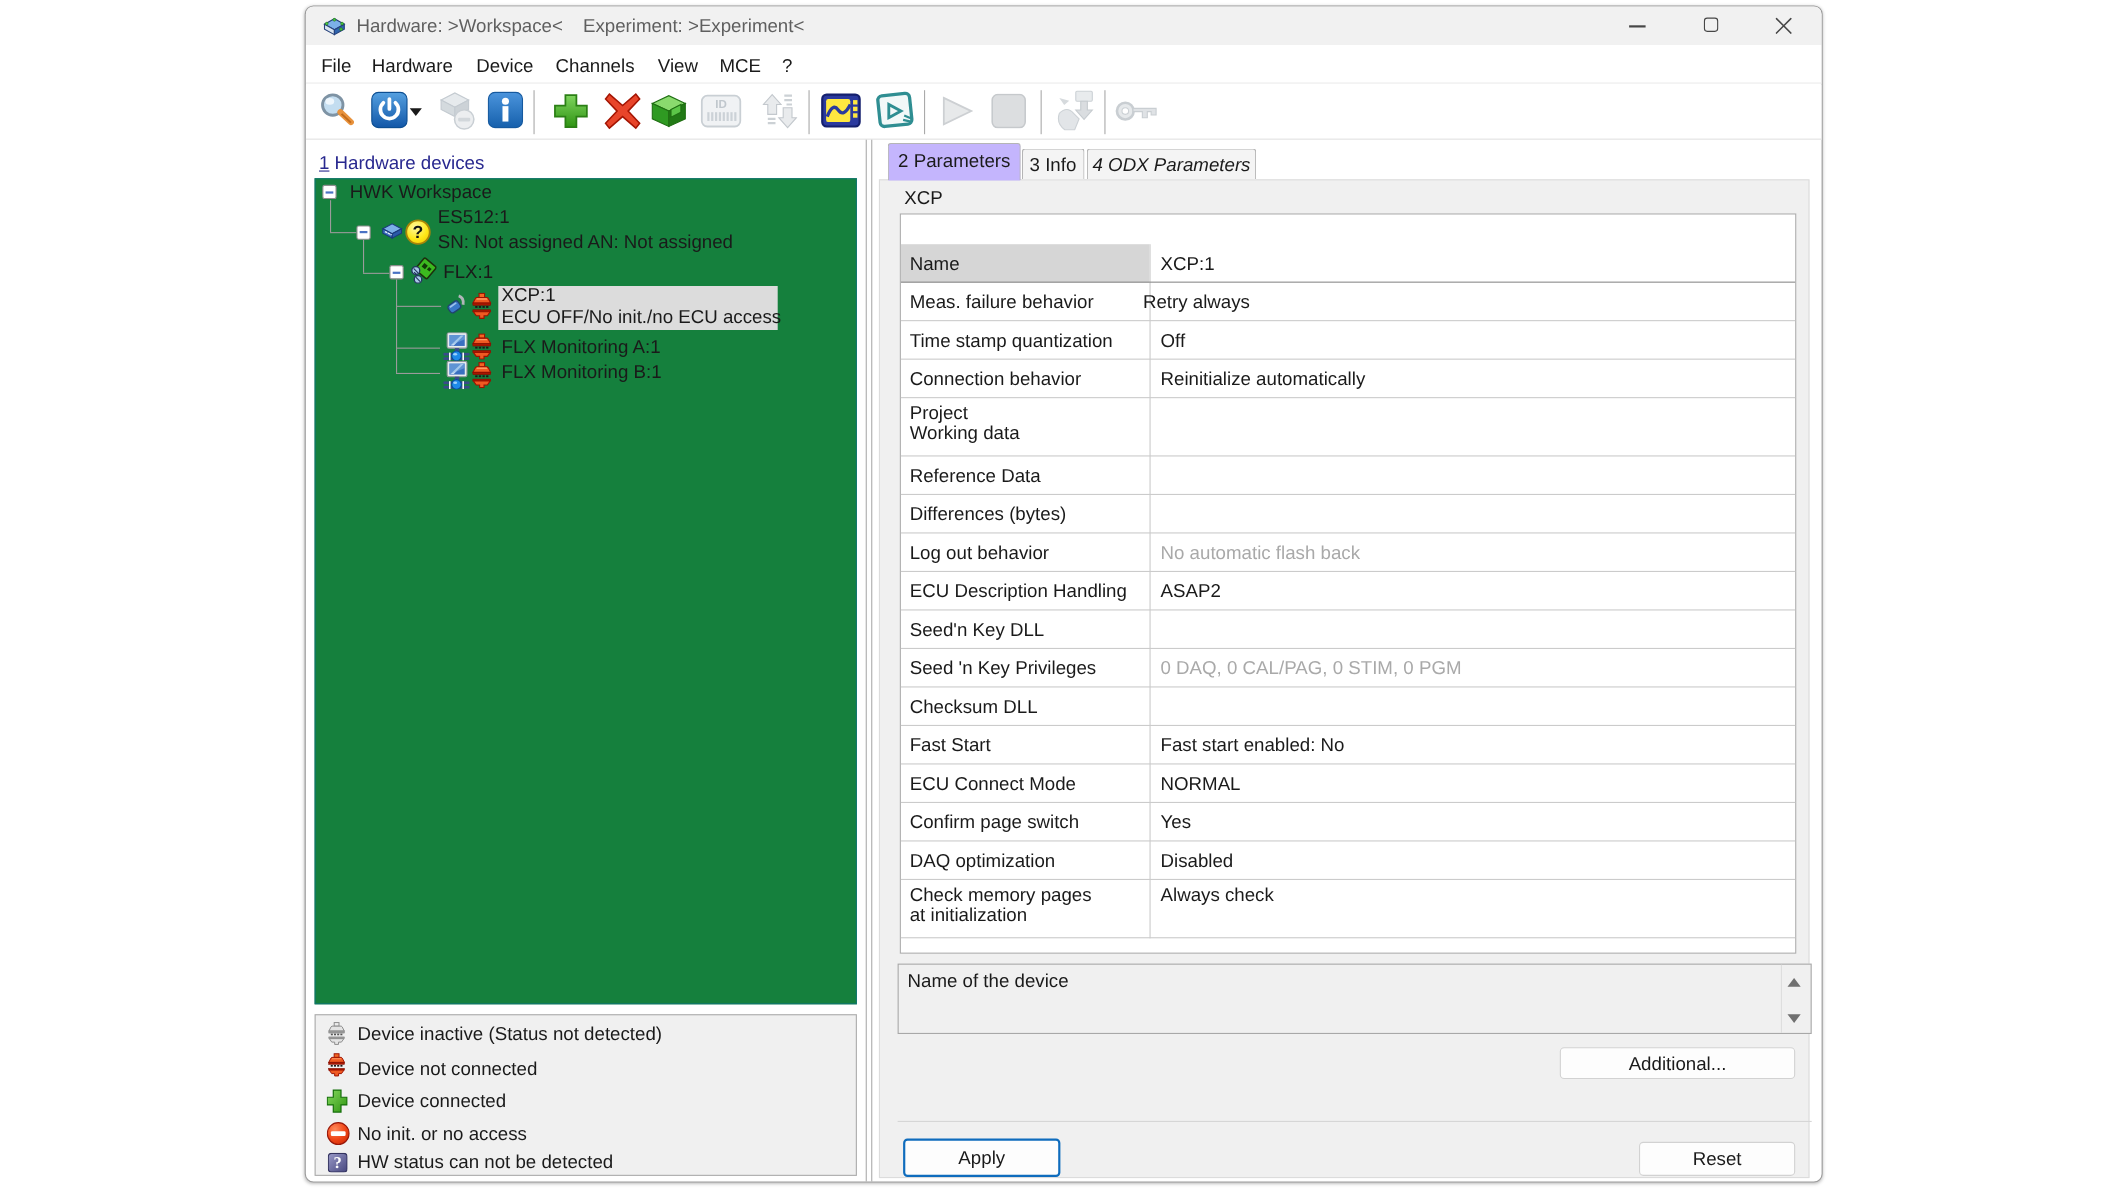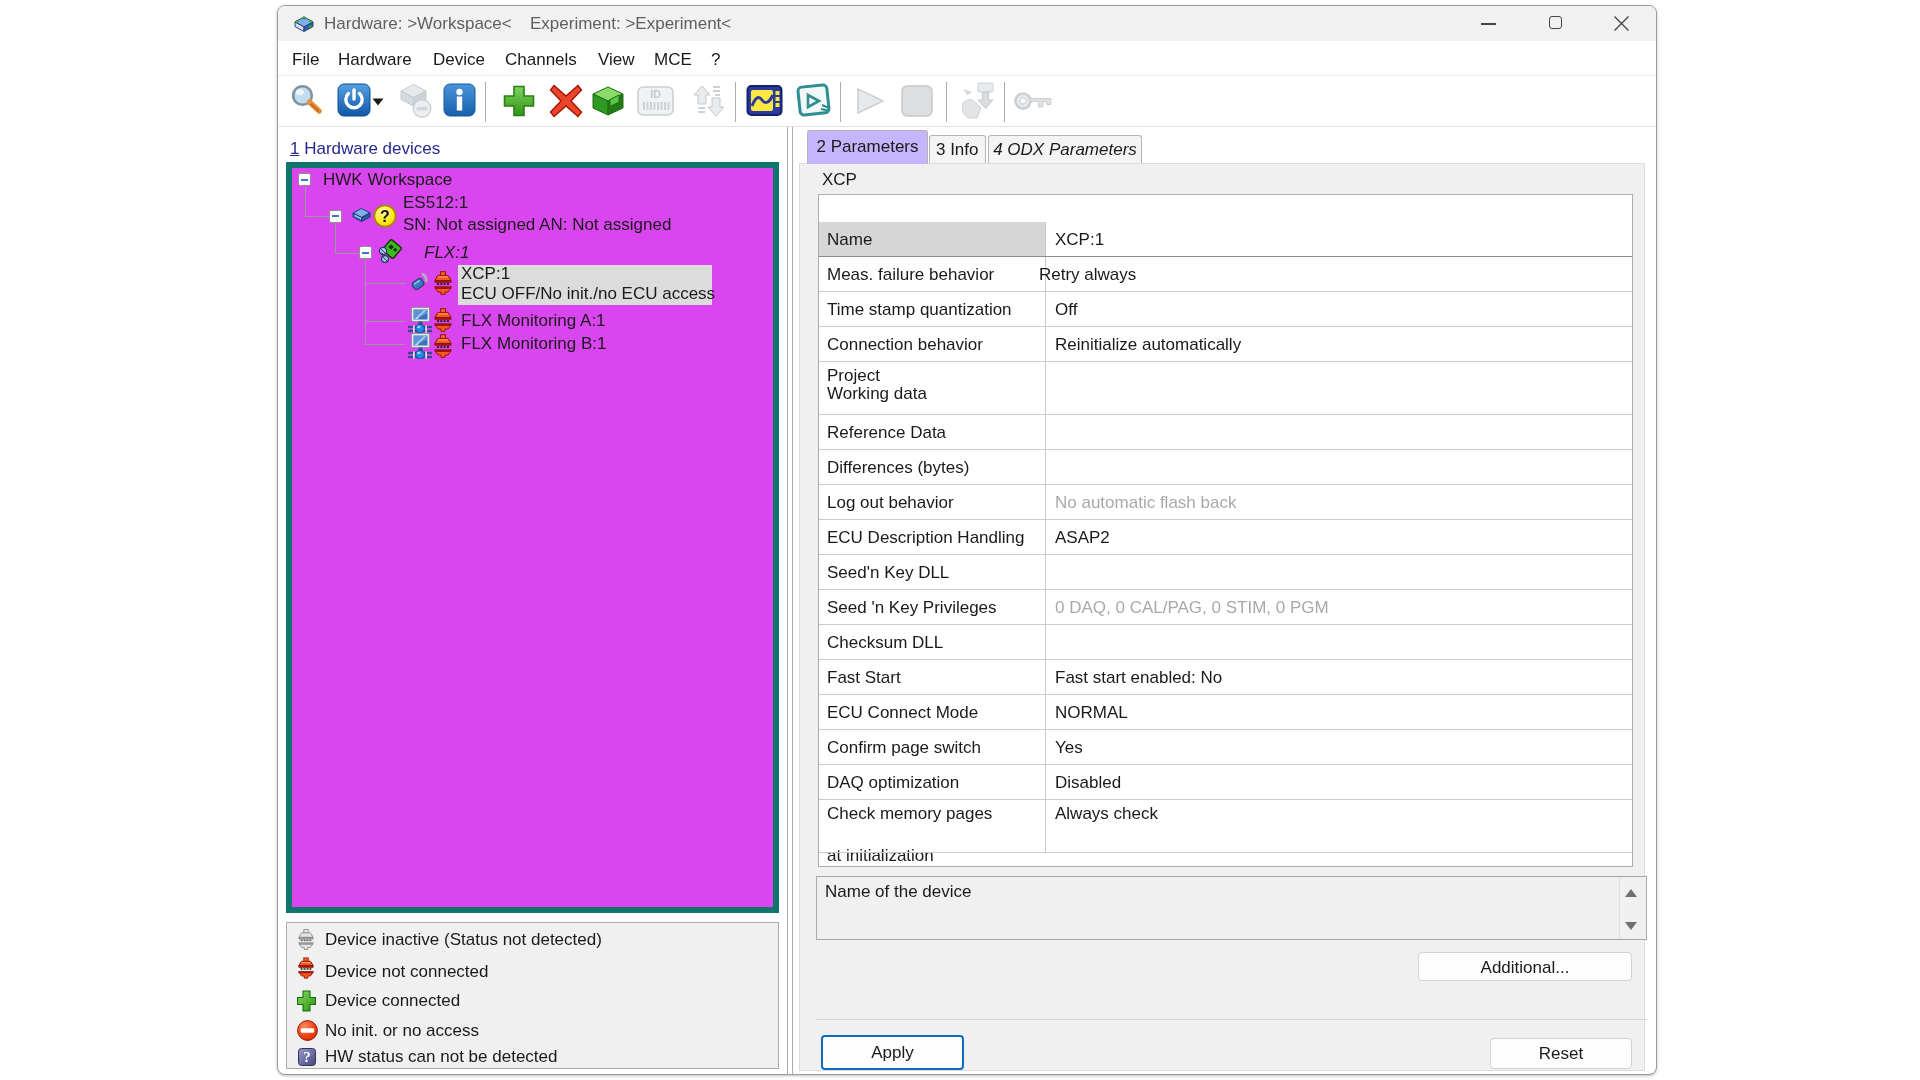--- a/index.html
+++ b/index.html
@@ -6,21 +6,21 @@
   *{box-sizing:border-box;}
   body,div,span{font-family:"Liberation Sans",sans-serif;}
   .abs{position:absolute;}
   .txt{position:absolute;font-size:17px;line-height:18px;white-space:nowrap;color:#1a1a1a;}
   .win{position:absolute;left:277px;top:5px;width:1380px;height:1070px;background:#ffffff;
        border:1px solid #9b9b9b;border-radius:8px;overflow:hidden;box-shadow:0 1px 3px rgba(0,0,0,0.25);}
   .titlebar{position:absolute;left:0;top:0;width:100%;height:35px;background:#f1f1f1;}
   .menubar{position:absolute;left:0;top:35px;width:100%;height:35px;background:#ffffff;border-bottom:1px solid #ececec;}
   .toolbar{position:absolute;left:0;top:71px;width:100%;height:50px;background:#ffffff;border-bottom:1px solid #e2e2e2;}
   .tsep{position:absolute;width:1px;height:40px;top:76px;background:#aaaaaa;}
-  .treebox{position:absolute;left:8px;top:156px;width:493px;height:751px;background:#d946ef;border:6px solid #0f766e;}
+  .treebox{position:absolute;left:8px;top:156px;width:493px;height:751px;background:#15803d;border:1px solid #0f766e;}
   .legendbox{position:absolute;left:8px;top:916px;width:493px;height:147px;background:#f0f0f0;border:1px solid #ababab;}
   .tline{position:absolute;background:#9b9b9b;}
   .expander{position:absolute;width:13px;height:13px;background:#fff;border:1px solid #8f8f8f;border-radius:2px;}
   .expander::after{content:"";position:absolute;left:2px;top:4.5px;width:7px;height:2px;background:#4a72c4;}
   .rightpage{position:absolute;left:521px;top:157px;width:846px;height:908px;background:#f0f0f0;border:1px solid #dcdcdc;}
   .tab{position:absolute;border:1px solid #b5b5b5;border-bottom:none;border-radius:3px 3px 0 0;text-align:center;font-size:17px;color:#1a1a1a;white-space:nowrap;}
   .table{position:absolute;left:540px;top:188px;width:815px;height:673px;background:#ffffff;border:1px solid #acacac;}
   .thead{position:absolute;left:0;top:0;width:100%;height:27px;background:#f2f2f2;border-bottom:1px solid #9e9e9e;}
   .rowline{position:absolute;left:0;width:100%;height:1px;background:#cbcbcb;}
   .btn{position:absolute;background:#fdfdfd;border:1px solid #d2d2d2;border-radius:4px;text-align:center;font-size:17px;color:#1a1a1a;}
@@ -260,21 +260,21 @@
       <g transform="rotate(40 14 12)">
         <rect x="7" y="5" width="14" height="14" rx="1.5" fill="#3cb91f" stroke="#1c300e" stroke-width="1.4"></rect>
         <rect x="10" y="9" width="4" height="4" fill="#113a08"></rect>
         <rect x="15.5" y="9" width="3" height="3" fill="#113a08"></rect>
       </g>
       <circle cx="5" cy="14" r="3.6" fill="#a8c8e8" stroke="#23365e" stroke-width="1.2"></circle>
       <path d="M3 12 l4 4 M3.5 15.5 l2.5 2.5" stroke="#23365e" stroke-width="1"></path>
       <circle cx="7" cy="22" r="3.4" fill="#a8c8e8" stroke="#23365e" stroke-width="1.2"></circle>
       <path d="M5 20 l4 4" stroke="#23365e" stroke-width="1"></path>
     </svg>
-    <div class="txt" style="left:132px;top:75.5px;font-style:italic;">FLX:1</div>
+    <div class="txt" style="left:116px;top:75.5px;">FLX:1</div>
     <svg class="abs" style="left:118px;top:104px" width="18" height="20" viewBox="0 0 18 20">
       <path d="M12 2 q5 1.5 4 8" stroke="#b0b5ba" stroke-width="2.6" fill="none"></path>
       <g transform="rotate(-35 8 12)">
         <rect x="2.5" y="8" width="11" height="8" rx="2.5" fill="#3a78c8" stroke="#20456e" stroke-width="1.2"></rect>
         <path d="M4.5 10 l7 0" stroke="#9cc0ea" stroke-width="1.6"></path>
       </g>
     </svg>
     <svg class="abs" style="left:141.5px;top:103px" width="18" height="24" viewBox="0 0 18 24">
           <use href="#redconn"></use>
         </svg>
@@ -388,21 +388,21 @@
     <div class="txt" style="left:8px;top:508.5px;">ECU Connect Mode</div>
     <div class="txt" style="left:236px;top:508.5px;">NORMAL</div>
     <div class="rowline" style="top:534px;background:#cbcbcb;"></div>
     <div class="txt" style="left:8px;top:543.5px;">Confirm page switch</div>
     <div class="txt" style="left:236px;top:543.5px;">Yes</div>
     <div class="rowline" style="top:569px;background:#cbcbcb;"></div>
     <div class="txt" style="left:8px;top:578.5px;">DAQ optimization</div>
     <div class="txt" style="left:236px;top:578.5px;">Disabled</div>
     <div class="rowline" style="top:604px;background:#cbcbcb;"></div>
     <div class="txt" style="left:8px;top:610px;">Check memory pages</div>
-    <div class="txt" style="left:8px;top:652px;text-align:center;">at initialization</div>
+    <div class="txt" style="left:8px;top:628px;text-align:center;">at initialization</div>
     <div class="txt" style="left:236px;top:610px;">Always check</div>
     <div class="rowline" style="top:657px;background:#cbcbcb;"></div>
   </div>
 
   <div class="abs" style="left:538px;top:870px;width:831px;height:64px;background:#f0f0f0;border:1px solid #a8a8a8;">
     <div class="txt" style="left:8px;top:6px;">Name of the device</div>
     <div class="abs" style="right:26px;top:0;width:1px;height:62px;background:#dedede;"></div>
     <div class="abs" style="right:9px;top:12px;width:0;height:0;border-left:6px solid transparent;border-right:6px solid transparent;border-bottom:8px solid #707070;"></div>
     <div class="abs" style="right:9px;top:45px;width:0;height:0;border-left:6px solid transparent;border-right:6px solid transparent;border-top:8px solid #707070;"></div>
   </div>

